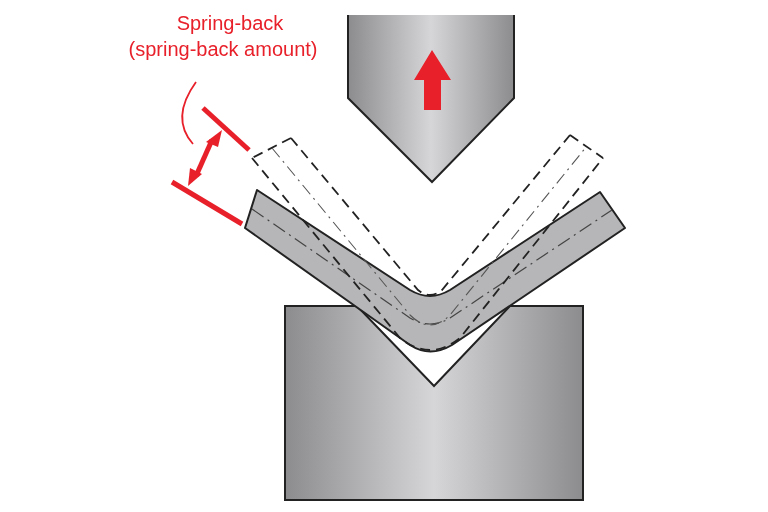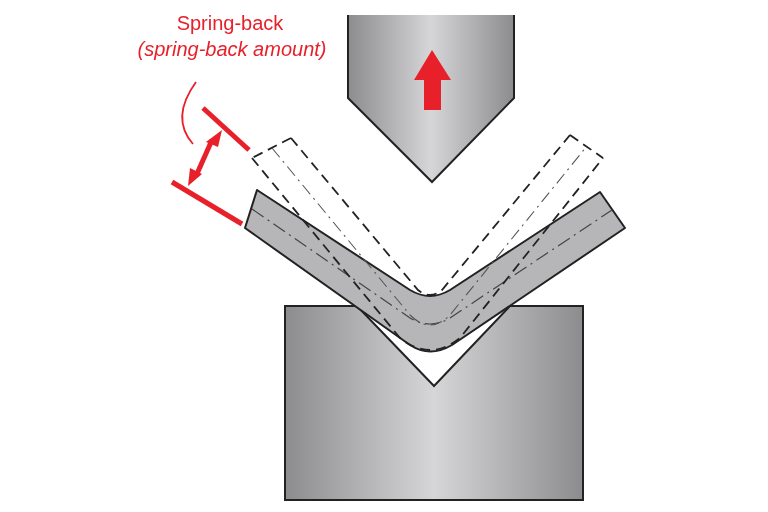--- a/index.html
+++ b/index.html
@@ -1,19 +1,19 @@
 <!DOCTYPE html>
 <html><head>
   <meta charset="utf-8">
   <style>
     html, body { margin: 0; padding: 0; background: #ffffff; }
     body { width: 768px; height: 512px; overflow: hidden; position: relative; font-family: "Liberation Sans", sans-serif; }
     .label { position: absolute; color: #e8202a; font-size: 20px; text-align: center; line-height: 26px; }
     #title1 { left: 140px; top: 10px; width: 180px; }
-    #title2 { left: 92px; top: 36px; width: 280px; font-style: italic; }
+    #title2 { left: 83px; top: 36px; width: 280px; }
     svg { position: absolute; left: 0; top: 0; }
   </style>
 </head>
 <body>
 
 <div class="label" id="title1">Spring-back</div>
 <div class="label" id="title2">(spring-back amount)</div>
 
 <svg width="768" height="512" viewBox="0 0 768 512">
   <defs>

